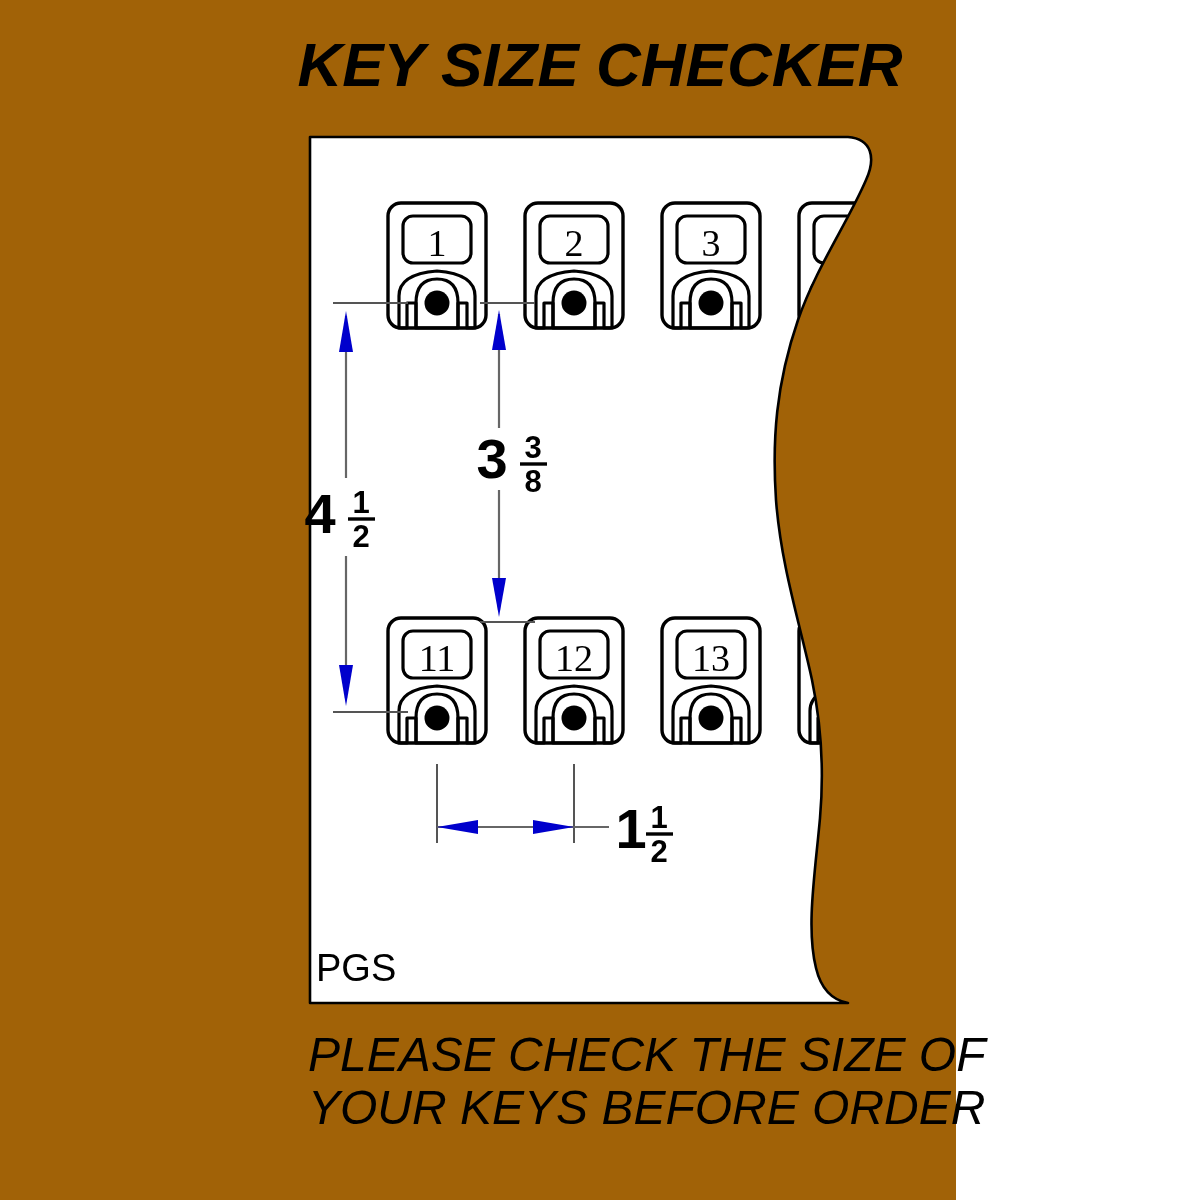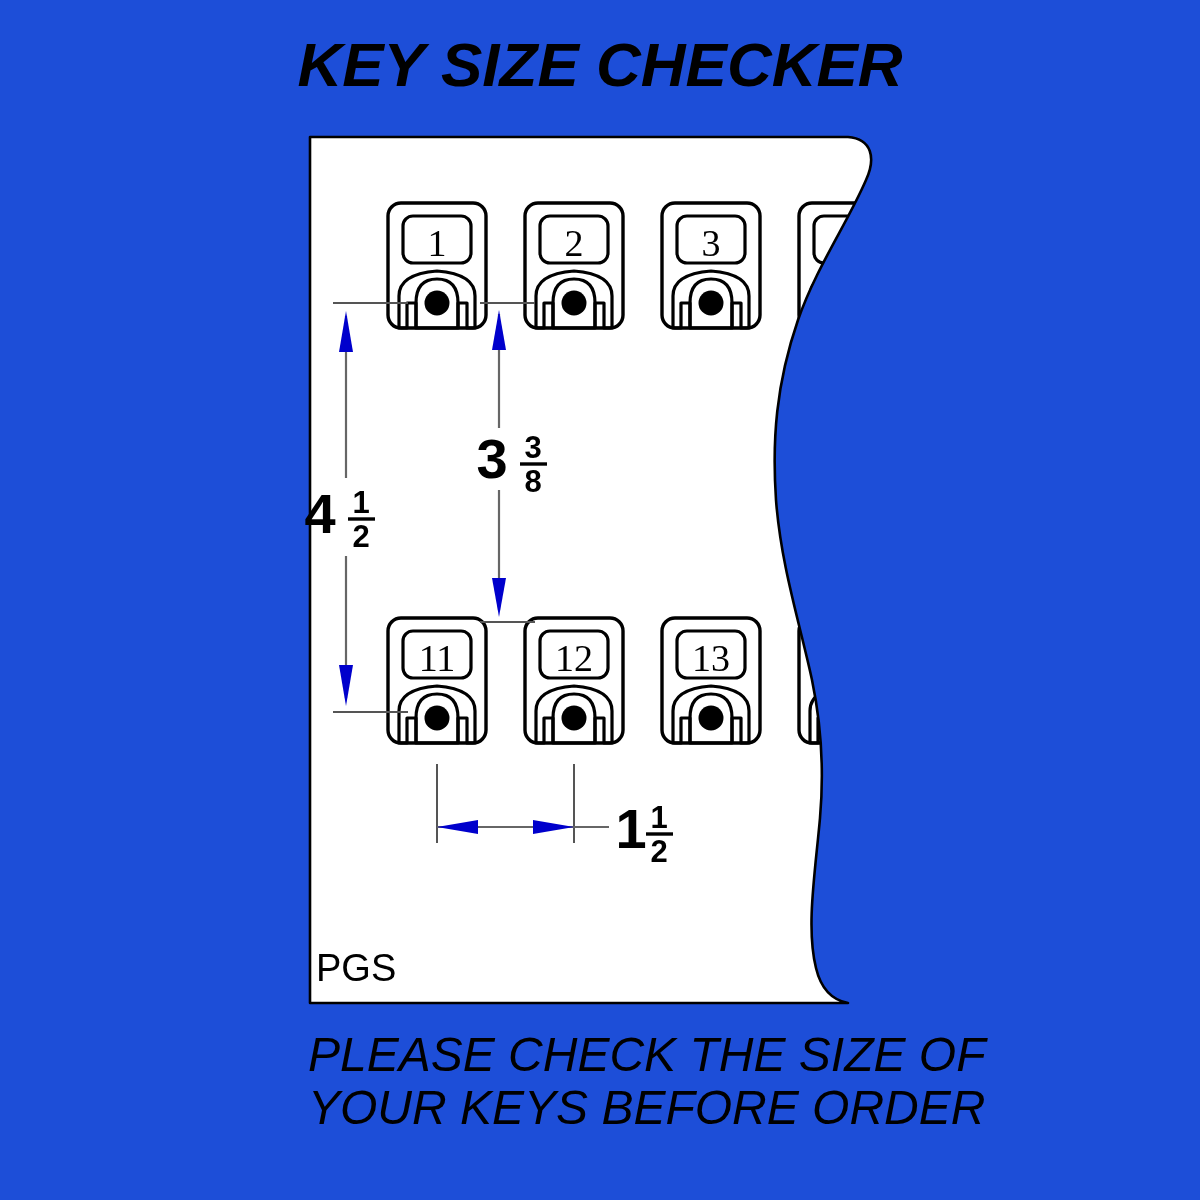--- a/index.html
+++ b/index.html
@@ -10,23 +10,23 @@
   }
   body {
     width: 1200px;
     height: 1200px;
     overflow: hidden;
     font-family: "Liberation Sans", sans-serif;
     color: #000000;
   }
   #stage {
     position: relative;
-    width: 1200px;
+    width: 956px;
     height: 1200px;
-    background: #1d4ed8;
+    background: #a16207;
   }
   #drawing {
     position: absolute;
     left: 0;
     top: 0;
     width: 1200px;
     height: 1200px;
   }
   .ttl {
     font-family: "Liberation Sans Narrow", "Liberation Sans", sans-serif;

